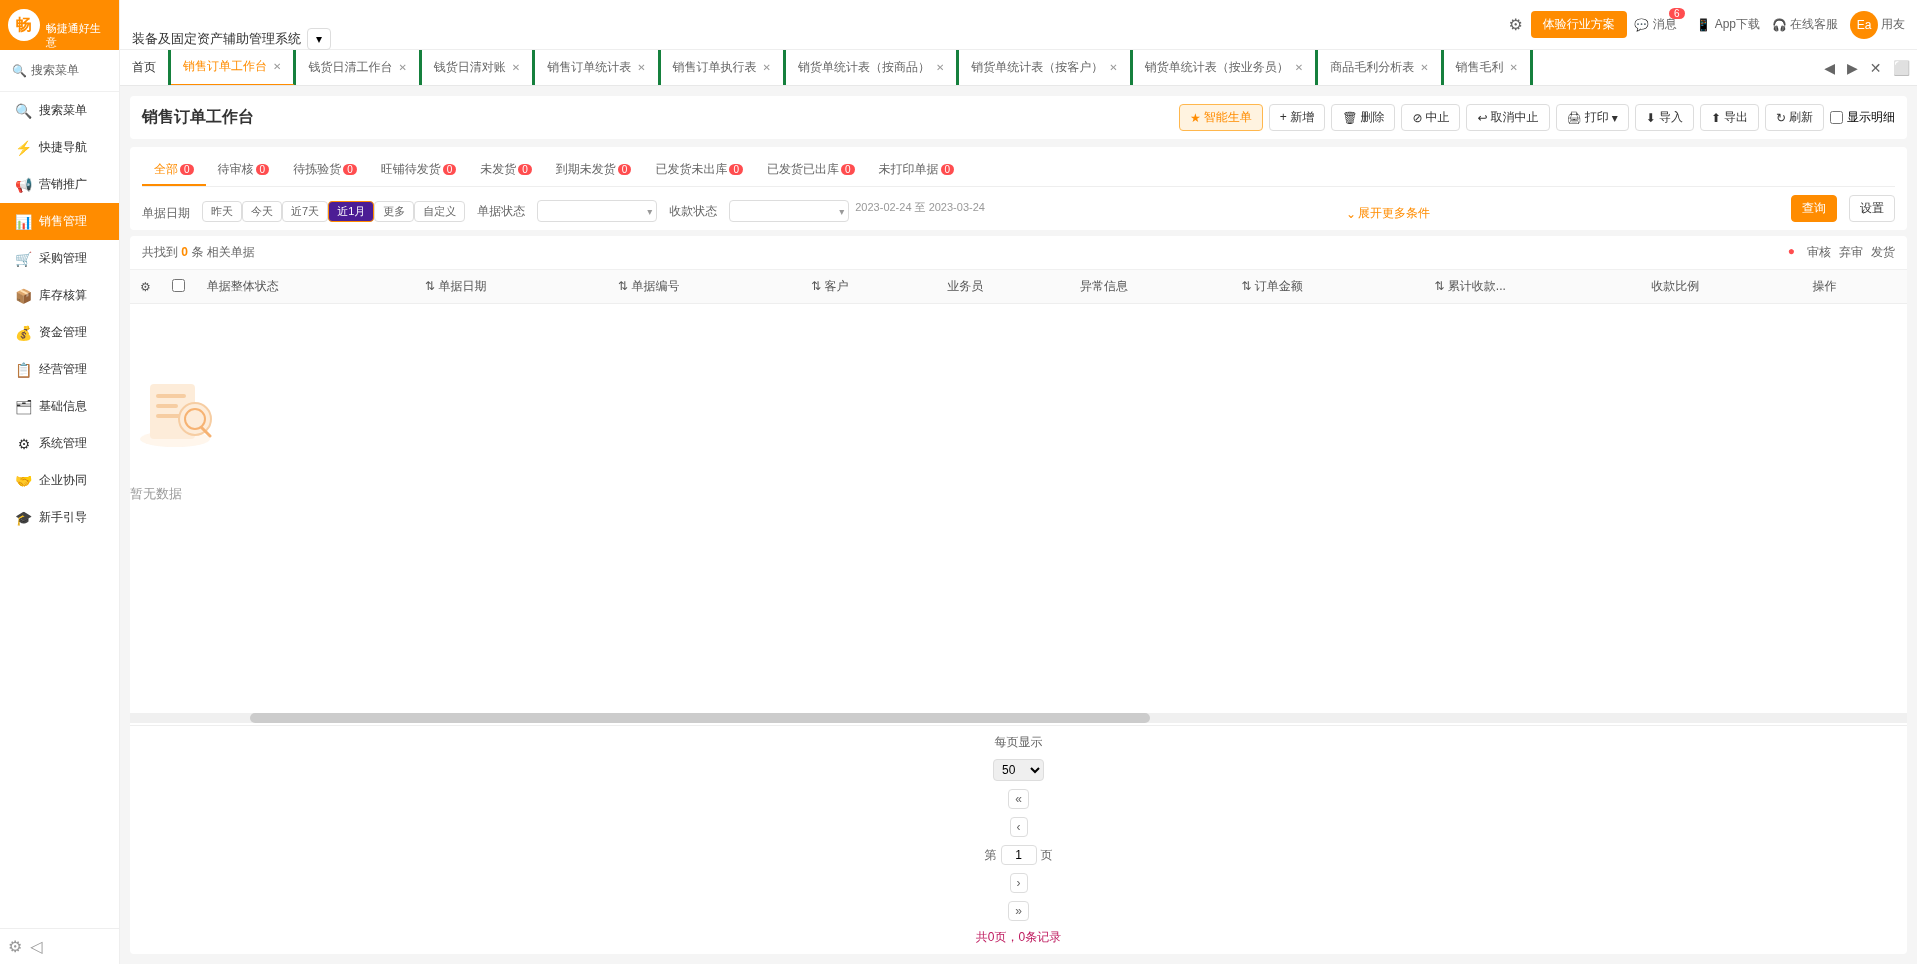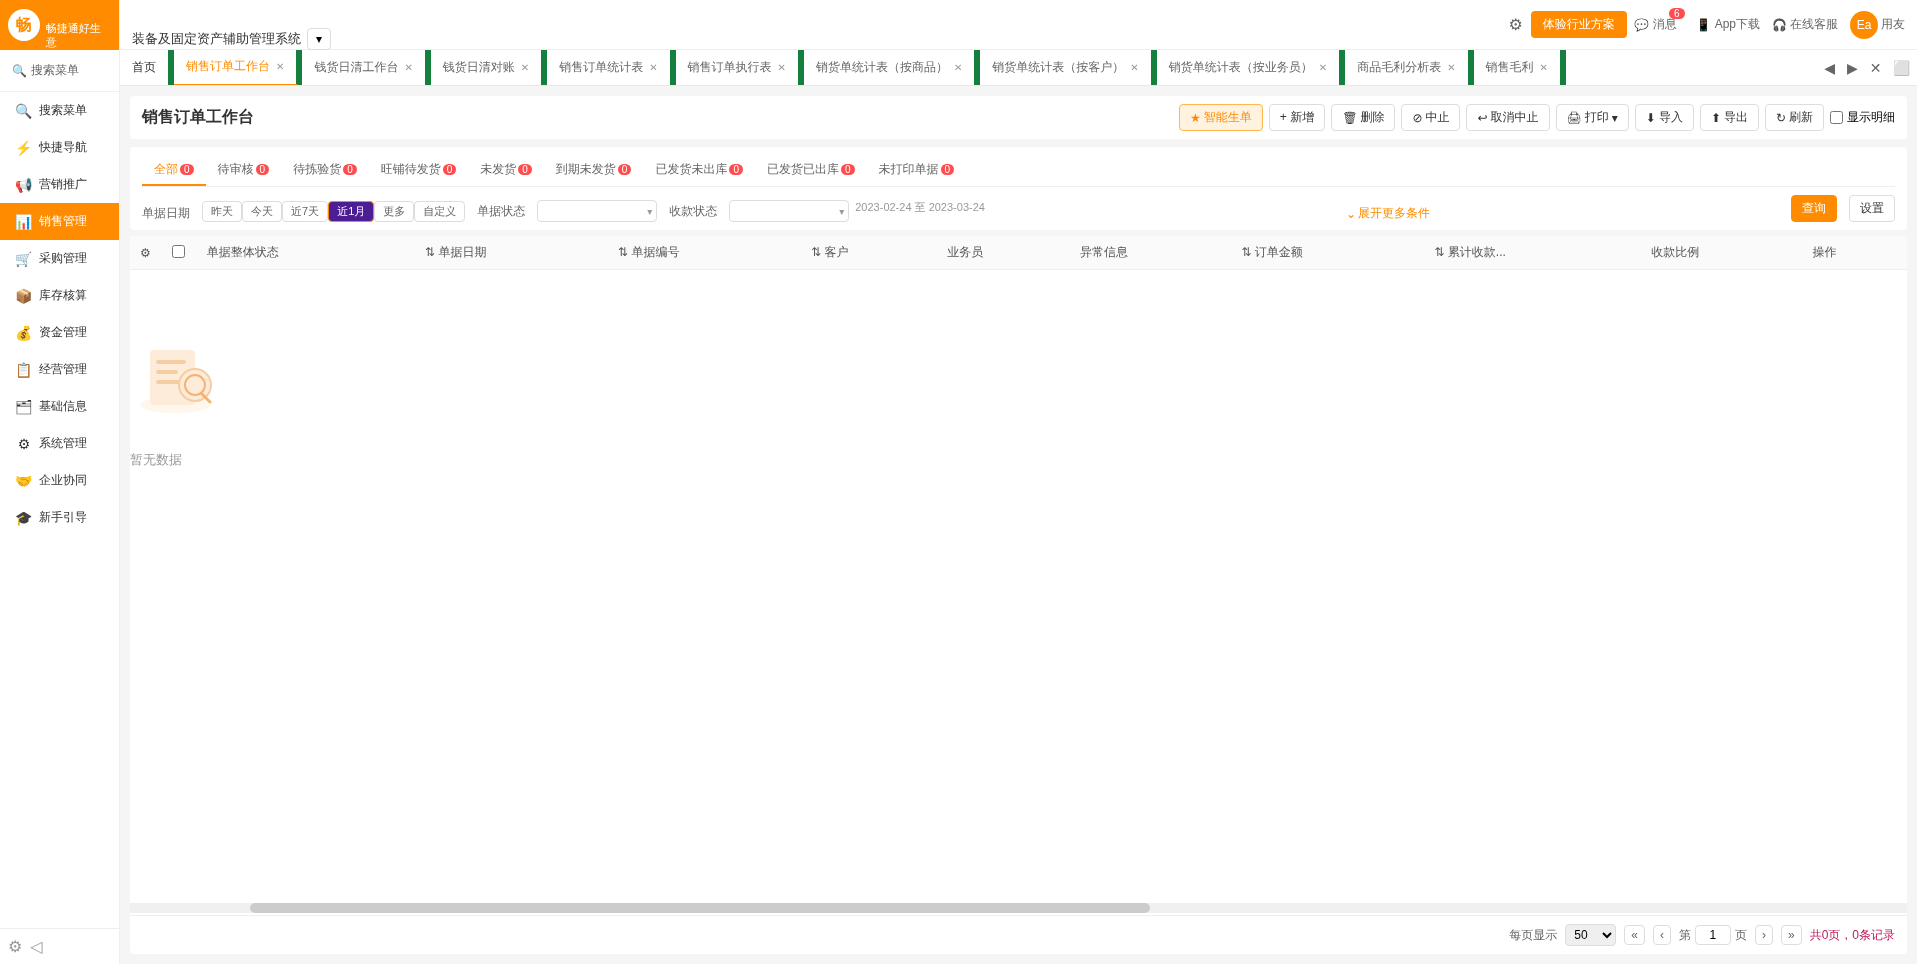--- a/index.html
+++ b/index.html
@@ -28,21 +28,21 @@
     .topbar-dropdown { background: none; border: 1px solid #ddd; border-radius: 4px; padding: 3px 8px; font-size: 12px; cursor: pointer; display: flex; align-items: center; gap: 4px; }
     .topbar-gear { background: none; border: none; cursor: pointer; color: #666; font-size: 16px; }
     .topbar-trial-btn { background: #ff8c00; color: #fff; border: none; border-radius: 4px; padding: 5px 12px; font-size: 12px; cursor: pointer; }
     .topbar-actions { display: flex; align-items: center; gap: 12px; color: #666; font-size: 12px; }
     .topbar-action-item { display: flex; align-items: center; gap: 3px; cursor: pointer; position: relative; }
     .badge { background: #ff4d4f; color: #fff; border-radius: 10px; font-size: 10px; padding: 0 4px; min-width: 16px; text-align: center; position: absolute; top: -8px; right: -8px; }
     .user-avatar { width: 28px; height: 28px; background: #ff8c00; border-radius: 50%; display: flex; align-items: center; justify-content: center; color: #fff; font-size: 12px; }
 
     
     .tabbar { background: #fff; border-bottom: 1px solid #e8e8e8; display: flex; align-items: center; overflow: hidden; height: 36px; }
-    .tab-item { display: flex; align-items: center; gap: 4px; padding: 0 12px; height: 36px; cursor: pointer; font-size: 12px; color: #666; border-right: 6px solid #15803d; white-space: nowrap; flex-shrink: 0; }
+    .tab-item { display: flex; align-items: center; gap: 4px; padding: 0 12px; height: 36px; cursor: pointer; font-size: 12px; color: #666; border-right: 3px solid #15803d; white-space: nowrap; flex-shrink: 0; }
     .tab-item.active { background: #fff; color: #ff8c00; border-bottom: 2px solid #ff8c00; }
     .tab-item.home { color: #333; font-weight: 500; }
     .tab-close { color: #999; font-size: 10px; margin-left: 2px; }
     .tab-nav-btn { background: none; border: none; cursor: pointer; padding: 0 6px; color: #666; font-size: 14px; height: 36px; }
     .tab-actions { display: flex; align-items: center; margin-left: auto; }
 
     
     .content { flex: 1; overflow: hidden; display: flex; flex-direction: column; background: #f5f5f5; padding: 10px; }
     .page-header { display: flex; align-items: center; justify-content: space-between; margin-bottom: 8px; background: #fff; padding: 8px 12px; border-radius: 4px; }
     .page-title { font-size: 16px; font-weight: 600; color: #333; }
@@ -81,21 +81,21 @@
     thead th.sortable { cursor: pointer; }
     .checkbox-col { width: 36px; text-align: center; }
     .setting-col { width: 30px; text-align: center; }
 
     
     .empty-state { display: flex; flex-direction: column; align-items: flex-start; justify-content: center; flex: 1; padding: 60px 0; }
     .empty-icon { font-size: 80px; margin-bottom: 12px; color: #f5c18c; opacity: 0.8; }
     .empty-text { color: #999; font-size: 13px; }
 
     
-    .pagination { display: flex; align-items: center; justify-content: flex-end; padding: 8px 12px; border-top: 1px solid #eee; gap: 8px; }
+    .pagination { display: flex; align-items: center; justify-content: flex-end; padding: 8px 12px; border-top: 1px solid #eee; gap: 8px; flex-direction: column; }
     .pagination-label { color: #666; font-size: 12px; }
     .pagination-select { border: 1px solid #ddd; border-radius: 4px; padding: 2px 4px; font-size: 12px; }
     .pagination-btn { background: none; border: 1px solid #ddd; border-radius: 4px; padding: 2px 6px; cursor: pointer; color: #666; font-size: 12px; }
     .pagination-btn:disabled { color: #ccc; cursor: default; }
     .pagination-page { display: flex; align-items: center; gap: 4px; font-size: 12px; color: #666; }
     .pagination-input { border: 1px solid #ddd; border-radius: 4px; width: 36px; text-align: center; padding: 2px; font-size: 12px; }
     .pagination-total { color: #be185d; font-size: 12px; }
 
     
     .horizontal-scroll { height: 10px; background: #f0f0f0; margin: 2px 0; position: relative; overflow: hidden; }
@@ -354,20 +354,33 @@
             <span>⌄</span>
             <span>展开更多条件</span>
           </span>
         </div>
         <button class="btn btn-primary" style="margin-left:auto">查询</button>
         <button class="btn">设置</button>
       </div>
     </div>
 
     <div class="data-area">
+      <div class="data-header">
+        <span class="data-count">
+          <span>共找到</span>
+          <em>0</em>
+          <span>条 相关单据</span>
+        </span>
+        <div class="data-actions">
+          <span style="color:#ff4d4f;margin-right:4px">●</span>
+          <span class="data-action-btn">审核</span>
+          <span class="data-action-btn">弃审</span>
+          <span class="data-action-btn">发货</span>
+        </div>
+      </div>
 
       <div class="table-wrapper">
         <table>
           <thead>
             <tr>
               <th class="setting-col">⚙</th>
               <th class="checkbox-col">
                 <input type="checkbox" style="">
               </th>
               <th>单据整体状态</th>

